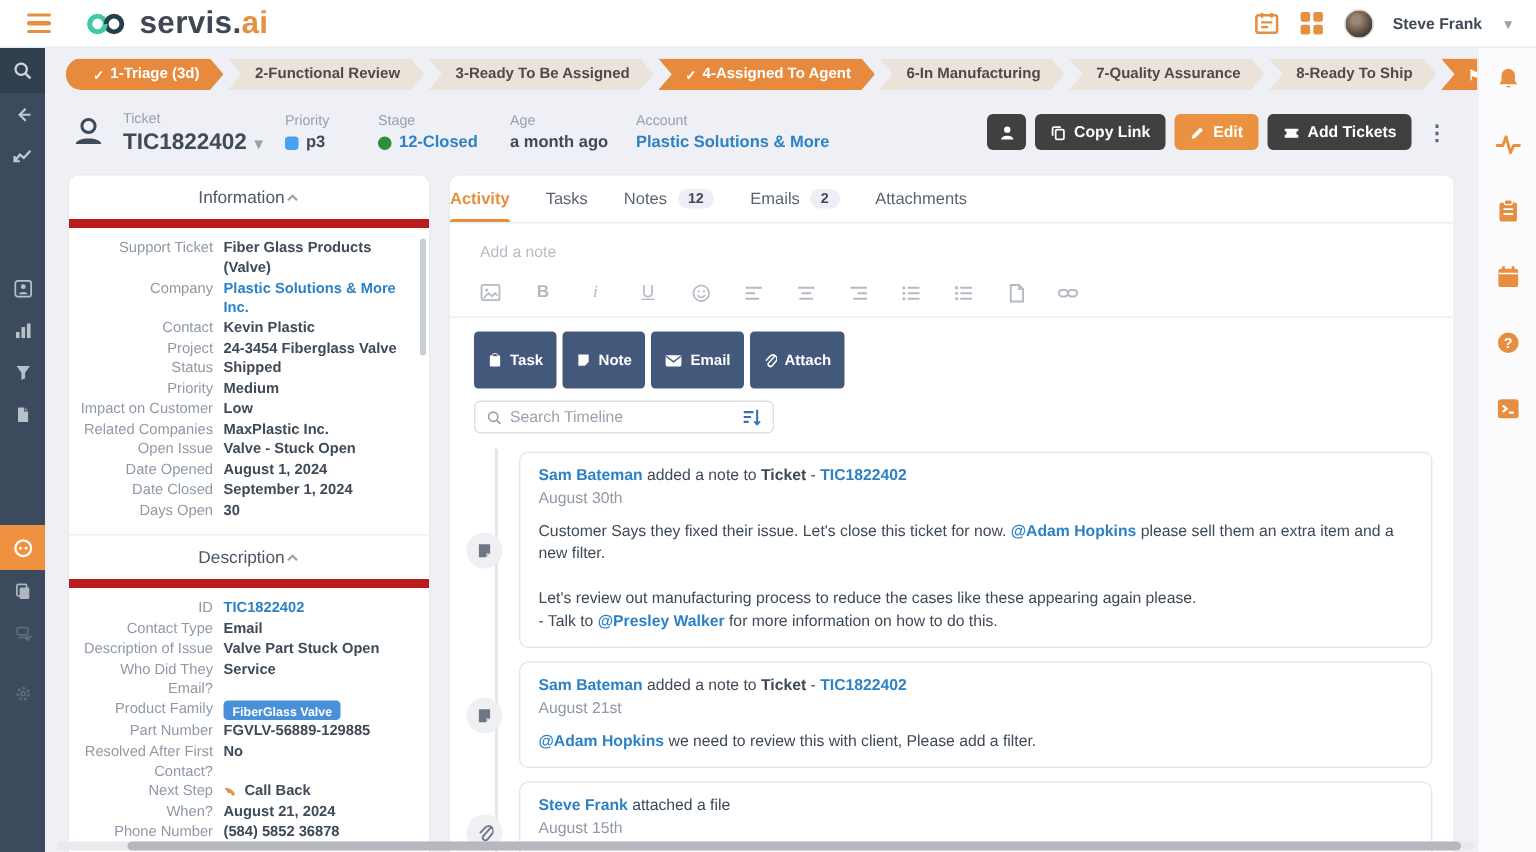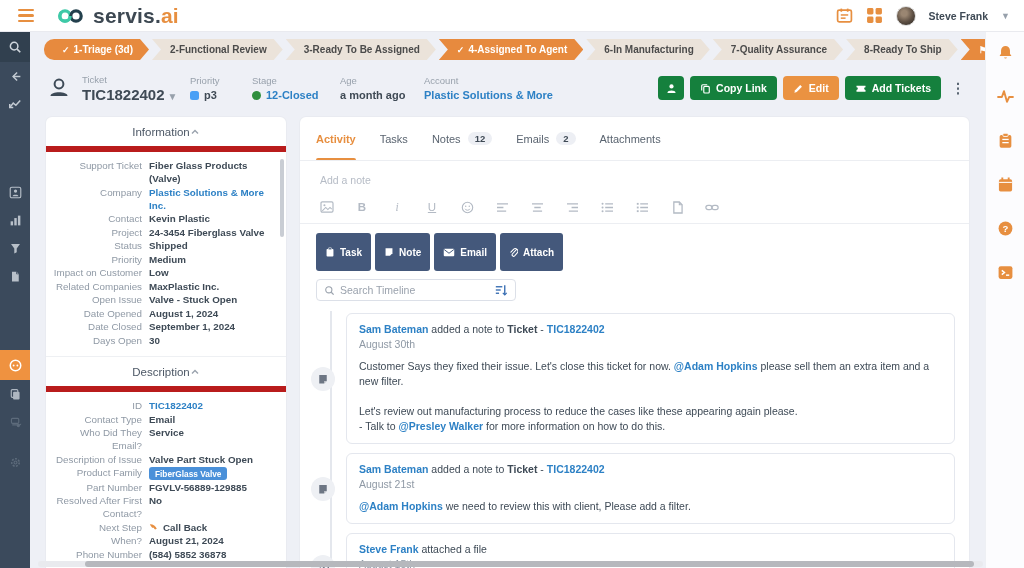--- a/index.html
+++ b/index.html
@@ -39,41 +39,41 @@
 .th-lbl{font-size:9.5px;color:#98a1ac;margin-bottom:1px}
 .th-idv{font-size:15px;font-weight:bold;color:#3f4a55;cursor:pointer;white-space:nowrap}
 .th-idv .caret{font-size:10px;margin-left:3px}
 .th-col{display:flex;flex-direction:column;gap:2px}
 .w62{width:62px}.w88{width:88px}.w84{width:84px}
 .th-val{font-size:11px;font-weight:bold;color:#3f4a55;display:flex;align-items:center;gap:5px;white-space:nowrap}
 .sq{width:9px;height:9px;border-radius:2.5px;display:inline-block}
 .sq-blue{background:#4aa0f5}.sq-green{background:#2f8f3e;border-radius:50%}
 .blue{color:#2d81c5}
 .th-btns{margin-left:auto;display:flex;align-items:center;gap:6px}
-.btn{display:flex;align-items:center;gap:5px;height:24px;padding:0 10px;border-radius:4px;background:#15803d;color:#fff;font-size:10.5px;font-weight:bold;cursor:pointer;white-space:nowrap}
+.btn{display:flex;align-items:center;gap:5px;height:24px;padding:0 10px;border-radius:4px;background:#404040;color:#fff;font-size:10.5px;font-weight:bold;cursor:pointer;white-space:nowrap}
 .btn.sqb{width:26px;padding:0;justify-content:center}
 .btn.orange{background:#ea9241}
 .kebab{color:#5a6673;font-size:14px;font-weight:bold;padding:0 4px;cursor:pointer}
 
 .cols{display:flex;gap:14px;margin:11px 16px 0;height:calc(100% - 190px + 115px)}
 .lpanel{width:240px;background:#fff;border-radius:6px 6px 0 0;box-shadow:0 0 0 1px #e9ebf1;position:relative;overflow:hidden;flex-shrink:0}
 .rpanel{flex:1;background:#fff;border-radius:6px 6px 0 0;box-shadow:0 0 0 1px #e9ebf1;overflow:hidden;display:flex;flex-direction:column}
 .sechead{display:flex;align-items:center;justify-content:center;padding:9px 10px 8px;border-bottom:6px solid #b91c1c;cursor:pointer}
 .sectitle{font-size:11.5px;color:#4d5866}
 .chev{width:10px;height:10px}
 .fields{padding:7px 6px 9px;border-bottom:1px solid #eef0f3}
 .frow{display:grid;grid-template-columns:90px 1fr;gap:0 7px;font-size:9.8px;line-height:13px;margin-bottom:.5px}
 .flabel{color:#8f99a5;text-align:right}
 .fvalue{font-weight:bold;color:#3e4a56}
 .fvalue.lnk{color:#2d81c5;cursor:pointer}
 .pf-badge{display:inline-block;background:#4a90d9;color:#fff;font-size:8.3px;font-weight:bold;padding:1.5px 6px;border-radius:3px;line-height:10px;margin-top:1px}
 .nstep{display:flex;align-items:center;gap:4px}
 .lscroll{position:absolute;right:2px;top:42px;width:4px;height:78px;background:#c9cdd4;border-radius:2px;cursor:pointer}
 
-.tabs{display:flex;align-items:center;gap:24px;padding:0 16px;height:44px;border-bottom:1px solid #eceef2;flex-shrink:0}
+.tabs{display:flex;align-items:center;gap:24px;padding:0 0;height:32px;border-bottom:1px solid #eceef2;flex-shrink:0}
 .tab{display:flex;align-items:center;gap:7px;font-size:11px;color:#5a6470;height:100%;cursor:pointer;position:relative}
 .tab.active{color:#e78f40;font-weight:bold}
 .tab.active:after{content:"";position:absolute;left:0;right:0;bottom:0;height:2px;background:#e78f40;border-radius:2px 2px 0 0}
 .tbadge{background:#edeff4;color:#3f4a55;font-size:9.5px;font-weight:bold;border-radius:8px;padding:1px 7px}
 
 .composer{padding:13px 20px 9px;border-bottom:1px solid #eceef2;flex-shrink:0}
 .cplace{color:#b6bcc6;font-size:10.5px;cursor:text}
 .ctools{display:flex;align-items:center;gap:21px;margin-top:14px;color:#b3bac4}
 .ct{width:14px;height:14px;display:flex;align-items:center;justify-content:center;font-size:11.5px;cursor:pointer}
 .ct.b{font-weight:bold}.ct.i{font-style:italic;font-family:"Liberation Serif",serif}.ct.u{text-decoration:underline}
@@ -408,26 +408,26 @@
       <div class="fields" style="border-bottom:0;padding-bottom:14px">
         <div class="frow">
             <div class="flabel">ID</div>
             <div class="fvalue lnk">TIC1822402</div>
           </div>
         <div class="frow">
             <div class="flabel">Contact Type</div>
             <div class="fvalue">Email</div>
           </div>
         <div class="frow">
+            <div class="flabel">Description of Issue</div>
+            <div class="fvalue">Valve Part Stuck Open</div>
+          </div>
+        <div class="frow">
             <div class="flabel">Who Did They Email?</div>
             <div class="fvalue">Service</div>
-          </div>
-        <div class="frow">
-            <div class="flabel">Description of Issue</div>
-            <div class="fvalue">Valve Part Stuck Open</div>
           </div>
         <div class="frow">
             <div class="flabel">Product Family</div>
             <div><span class="pf-badge">FiberGlass Valve</span></div>
           </div>
         <div class="frow">
             <div class="flabel">Part Number</div>
             <div class="fvalue">FGVLV-56889-129885</div>
           </div>
         <div class="frow">

